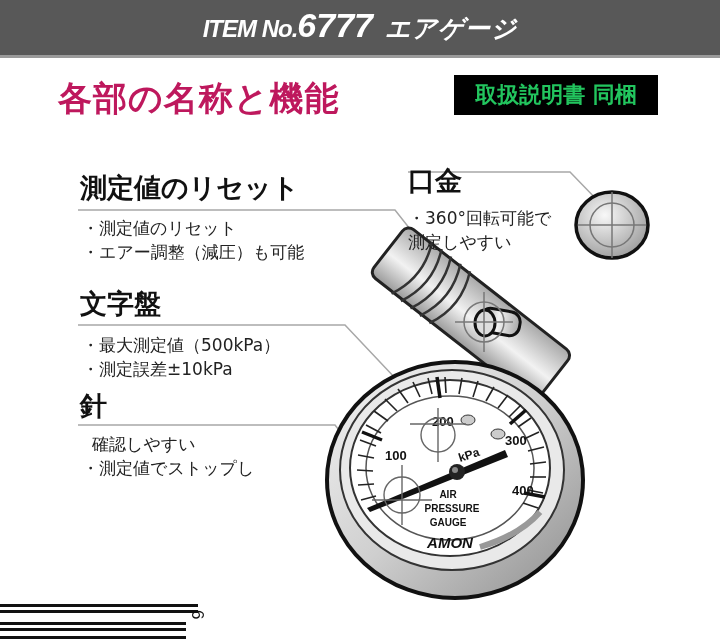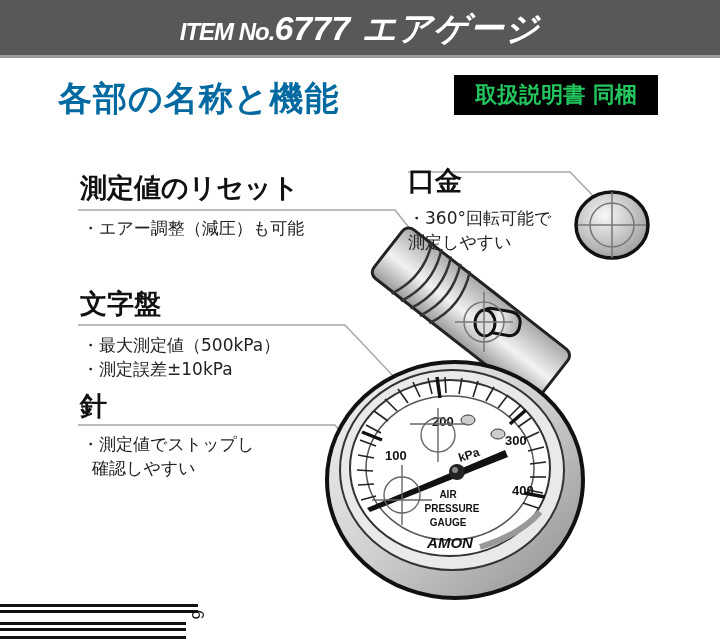--- a/index.html
+++ b/index.html
@@ -4,23 +4,23 @@
 <style>
   html, body { margin:0; padding:0; }
   body { width:720px; height:639px; background:#ffffff; position:relative; overflow:hidden;
          font-family:"DejaVu Sans","Liberation Sans",sans-serif; color:#1a1a1a; }
   .header { position:absolute; left:0; top:0; width:720px; height:58px; background:#585858;
             border-bottom:3px solid #9a9a9a; box-sizing:border-box; }
   .header-title { position:absolute; left:0; top:6px; width:720px; text-align:center;
                   color:#fff; font-family:"Liberation Sans",sans-serif; font-weight:bold; font-style:italic; }
   .header-title .pre { font-size:24px; letter-spacing:-1px; }
   .header-title .num { font-size:34px; letter-spacing:0px; }
-  .header-title .jp { font-size:34px; margin-left:12px; letter-spacing:1px; }
+  .header-title .jp { font-size:25px; margin-left:12px; letter-spacing:1px; }
   .page-title { position:absolute; left:58px; top:76px; font-size:34px; font-weight:bold;
-                letter-spacing:1px; color:#0369a1; font-family:"DejaVu Sans",sans-serif; }
+                letter-spacing:1px; color:#be185d; font-family:"DejaVu Sans",sans-serif; }
   .badge { position:absolute; left:454px; top:75px; width:204px; height:40px; background:#000;
            color:#22c55e; font-size:22px; font-weight:bold; display:flex; align-items:center;
            justify-content:center; font-family:"DejaVu Sans",sans-serif; }
   .sec-title { position:absolute; font-weight:bold; font-size:27px; color:#111;
                font-family:"DejaVu Sans",sans-serif; }
   .sec-body { position:absolute; font-size:17px; line-height:24px; color:#222;
               font-family:"DejaVu Sans",sans-serif; }
   .sec-body div { white-space:nowrap; }
   svg.art { position:absolute; left:0; top:0; }
 </style>
@@ -172,26 +172,27 @@
 </svg>
 
 <div class="sec-title" style="left:408px; top:134px;margin-top:29px;">口金</div>
 <div class="sec-body" style="left:408px; top:178px;margin-top:28px;">
   <div>・360°回転可能で</div>
   <div>測定しやすい</div>
 </div>
 
 <div class="sec-title" style="left:80px; top:170px;">測定値のリセット</div>
 <div class="sec-body" style="left:82px; top:216px;">
+  <div>・測定値のリセット</div>
   <div>・エアー調整（減圧）も可能</div>
 </div>
 
 <div class="sec-title" style="left:80px; top:286px;">文字盤</div>
 <div class="sec-body" style="left:82px; top:333px;">
   <div>・最大測定値（500kPa）</div>
   <div>・測定誤差±10kPa</div>
 </div>
 
 <div class="sec-title" style="left:80px; top:388px;">針</div>
 <div class="sec-body" style="left:82px; top:432px;">
+  <div style="padding-left:10px">確認しやすい</div>
   <div>・測定値でストップし</div>
-  <div style="padding-left:10px">確認しやすい</div>
 </div>
 
 </body></html>

